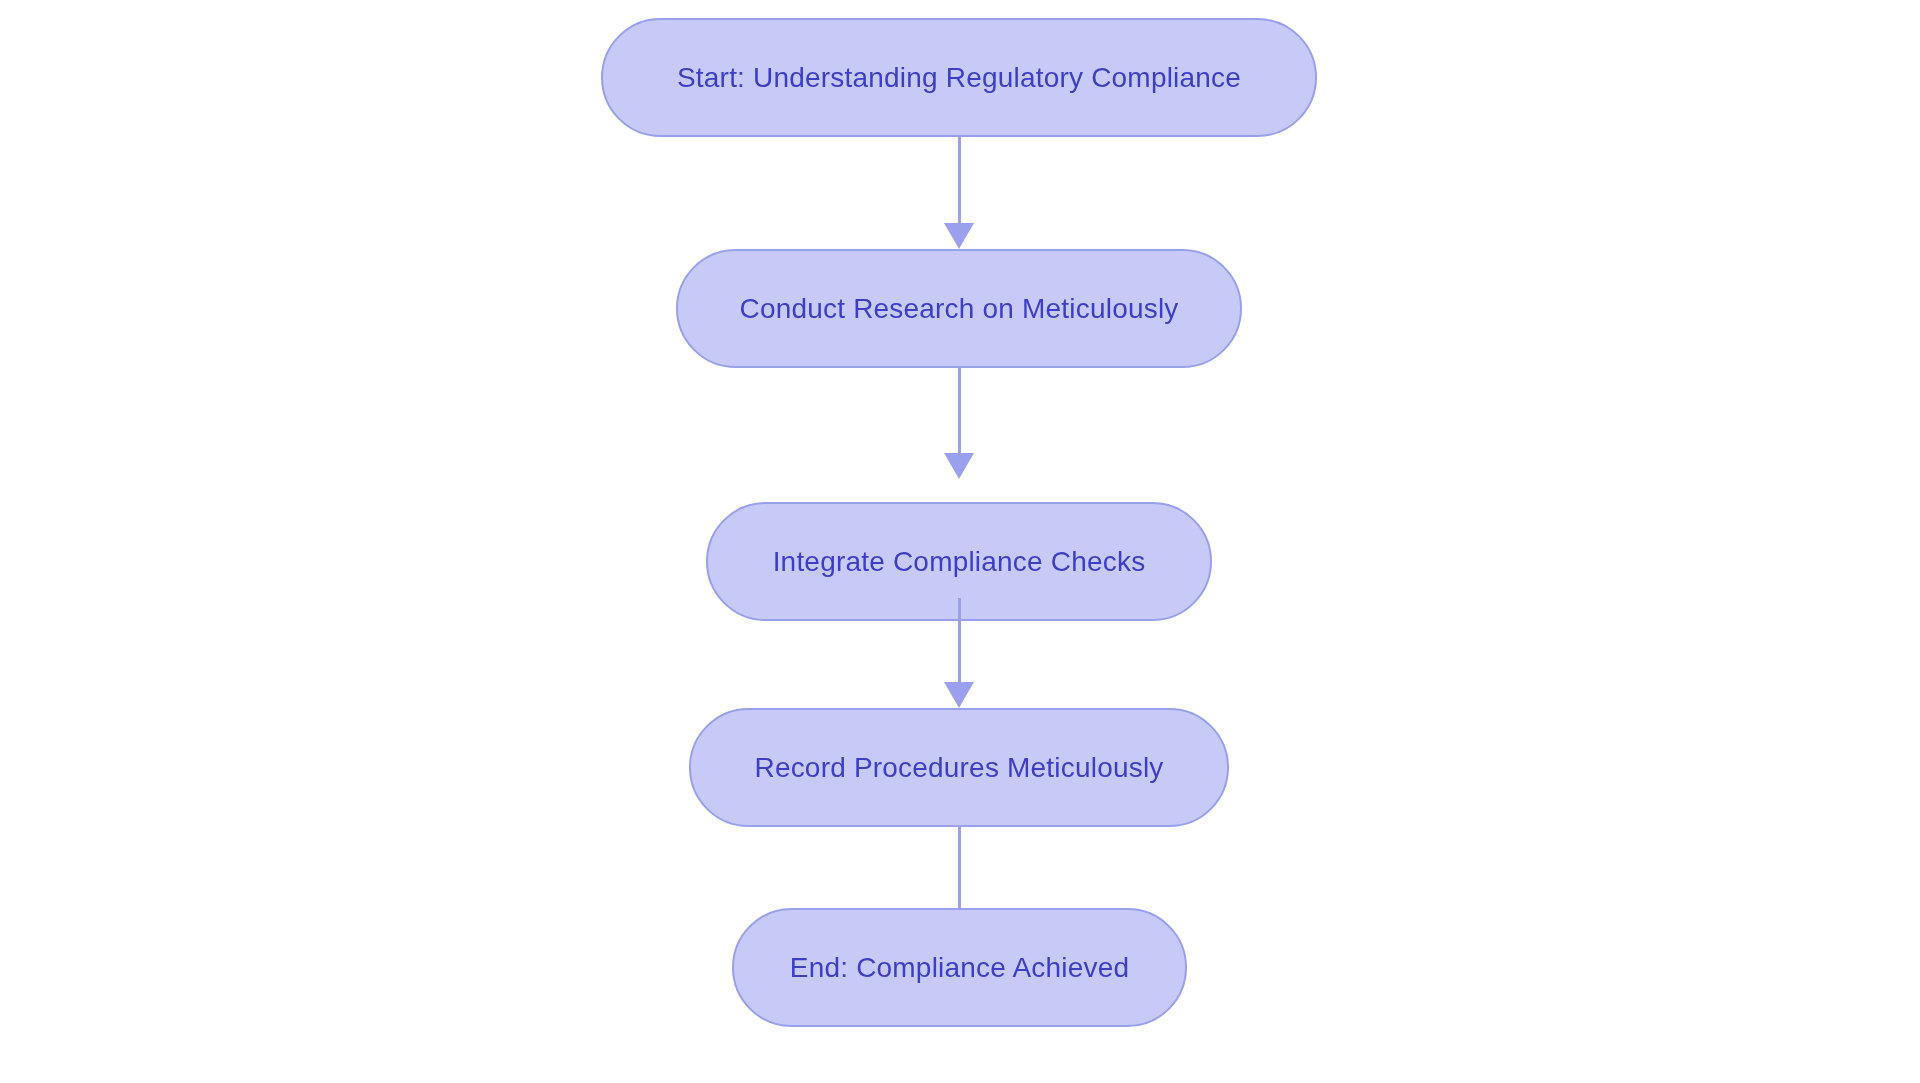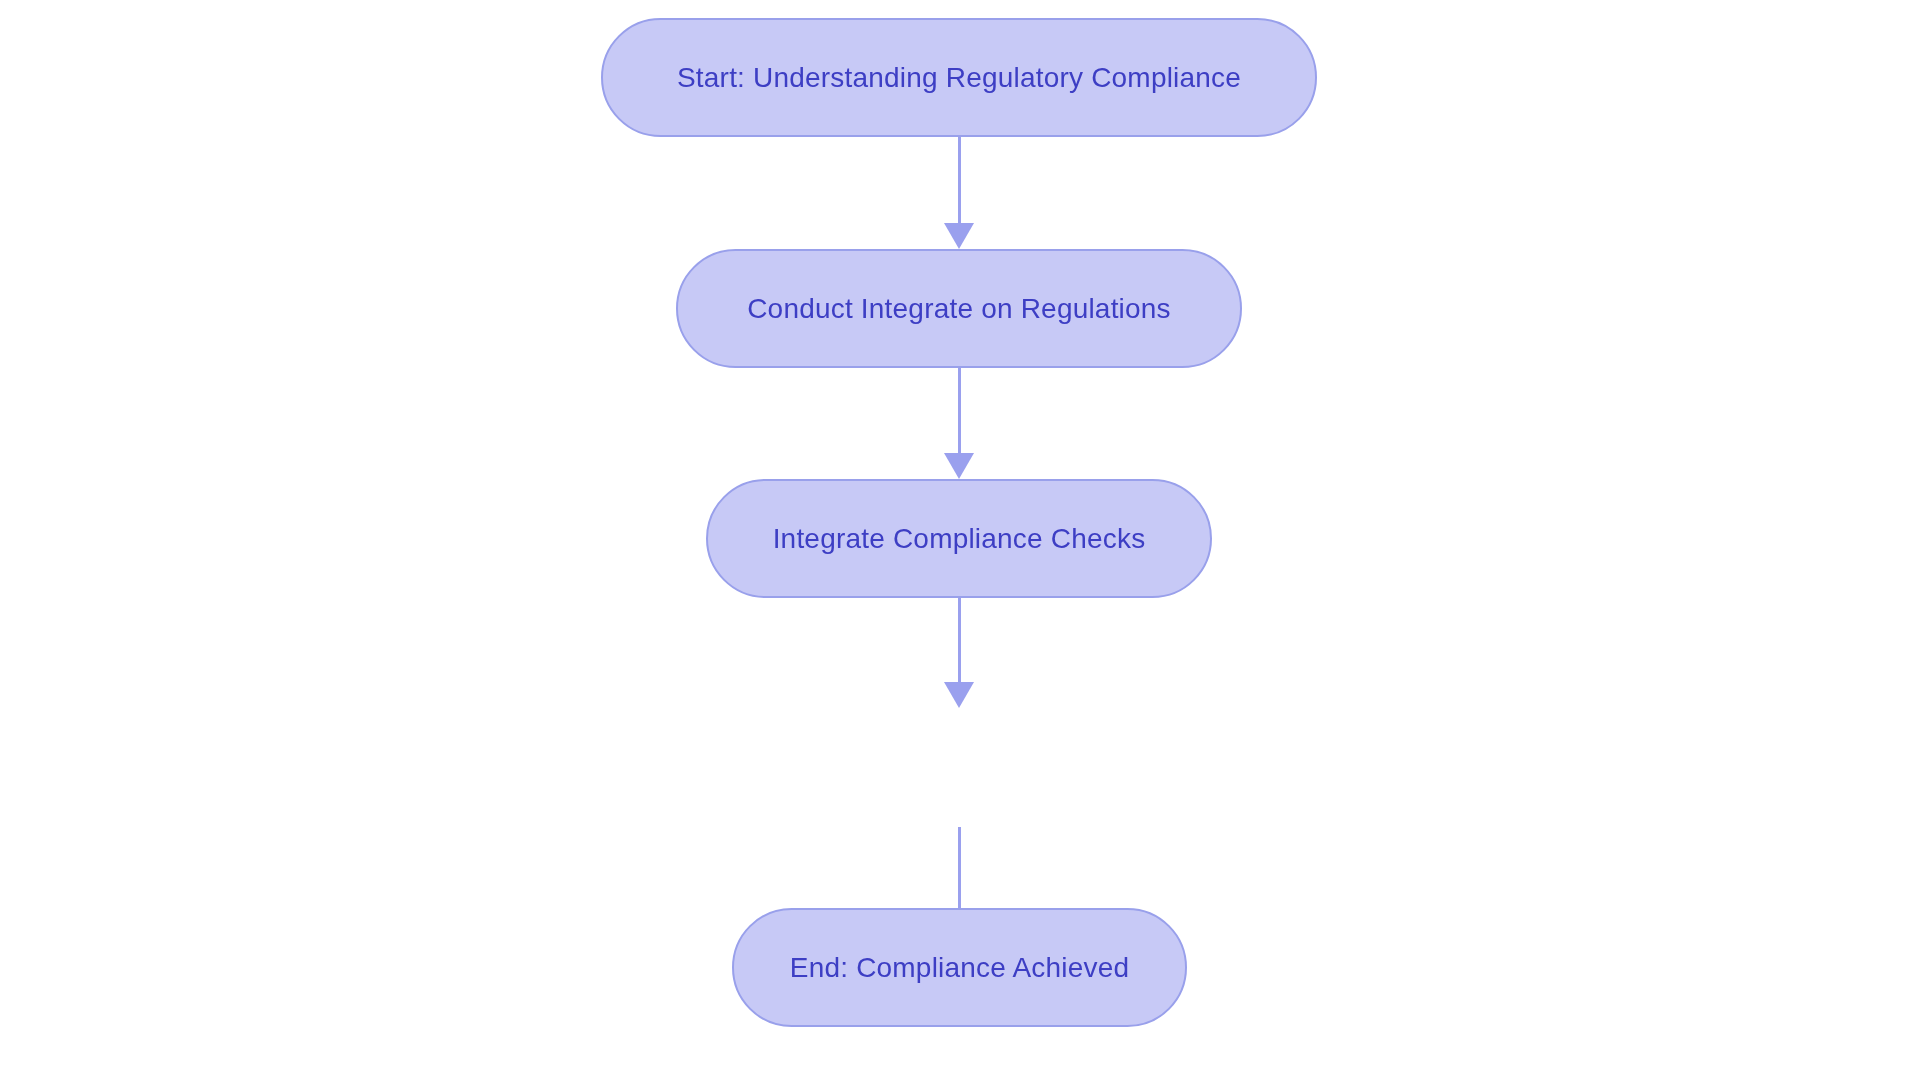--- a/index.html
+++ b/index.html
@@ -34,21 +34,21 @@
   .node-label {
     color: var(--node-text);
     font-size: 28px;
     font-weight: 400;
     letter-spacing: 0.2px;
     white-space: nowrap;
     text-align: center;
   }
   .node1 { left: 601px; top: 18px;  width: 716px; }
   .node2 { left: 676px; top: 249px; width: 566px; }
-  .node3 { left: 706px; top: 479px; width: 506px; }
+  .node3 { left: 706px; top: 502px; width: 506px; }
   .node4 { left: 689px; top: 708px; width: 540px; }
   .node5 { left: 732px; top: 908px; width: 455px; }
 
   .arrow {
     position: absolute;
     left: 944px;           
     width: 30px;
     display: flex;
     flex-direction: column;
     align-items: center;
@@ -78,37 +78,40 @@
   <div class="node node1">
     <span class="node-label">Start: Understanding Regulatory Compliance</span>
   </div>
 
   <div class="arrow arrow1">
     <div class="arrow-line"></div>
     <div class="arrow-head"></div>
   </div>
 
   <div class="node node2">
-    <span class="node-label">Conduct Integrate on Regulations</span>
+    <span class="node-label">Conduct Research on Meticulously</span>
   </div>
 
   <div class="arrow arrow2">
     <div class="arrow-line"></div>
     <div class="arrow-head"></div>
   </div>
 
   <div class="node node3">
     <span class="node-label">Integrate Compliance Checks</span>
   </div>
 
   <div class="arrow arrow3">
     <div class="arrow-line"></div>
     <div class="arrow-head"></div>
   </div>
 
+  <div class="node node4">
+    <span class="node-label">Record Procedures Meticulously</span>
+  </div>
 
   <div class="arrow arrow4">
     <div class="arrow-line"></div>
     <div class="arrow-head"></div>
   </div>
 
   <div class="node node5">
     <span class="node-label">End: Compliance Achieved</span>
   </div>
 

